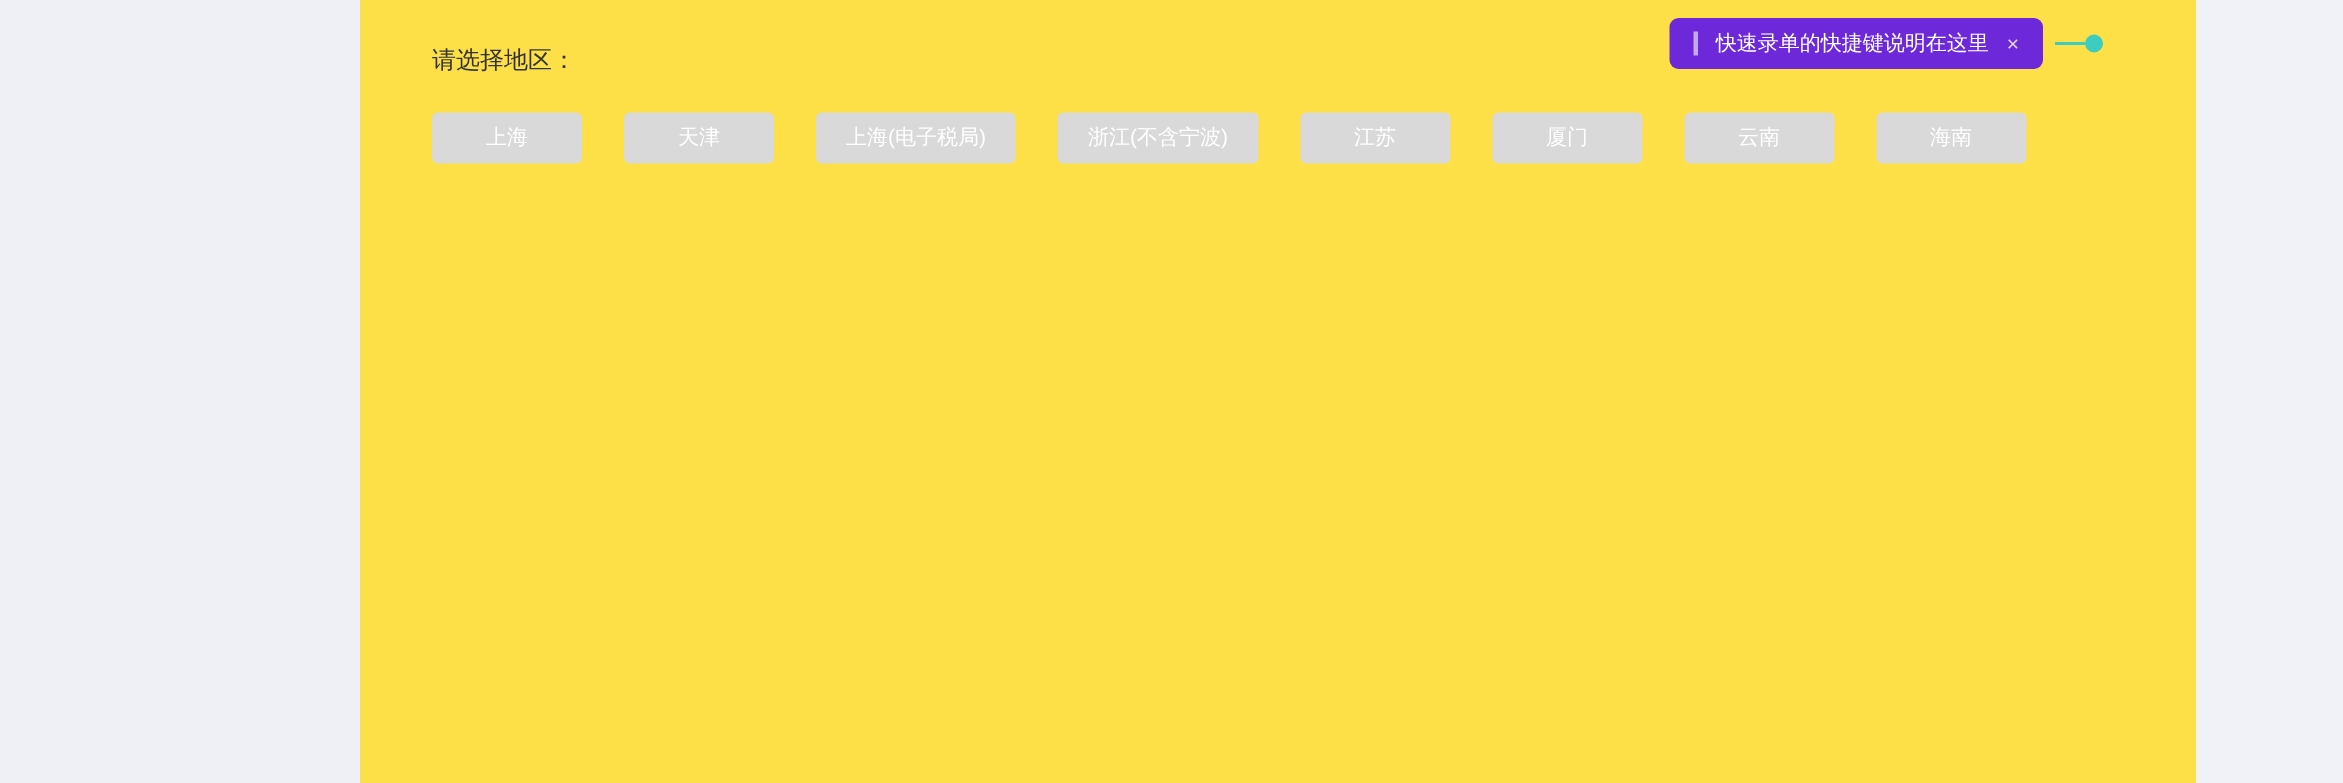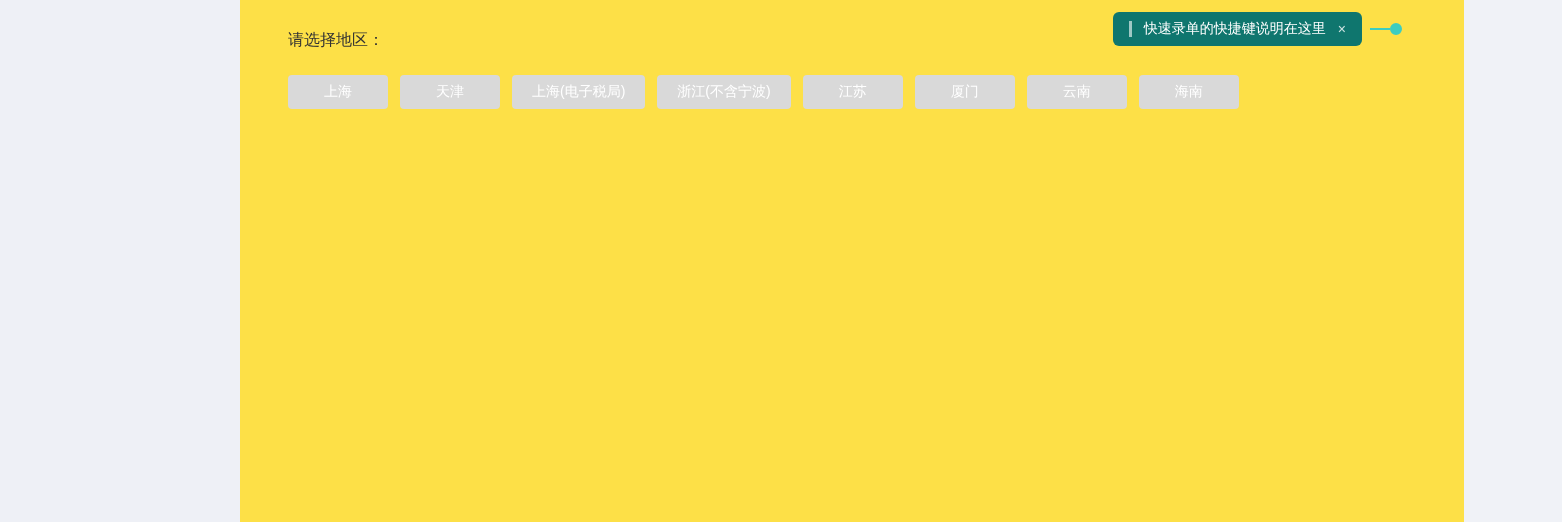--- a/index.html
+++ b/index.html
@@ -39,21 +39,21 @@
     .page-title {
       font-size: 16px;
       color: #333;
       margin-bottom: 24px;
       font-weight: normal;
     }
 
     .region-buttons {
       display: flex;
       flex-wrap: wrap;
-      gap: 12px;
+      gap: 28px;
     }
 
     .region-btn {
       background: #d9d9d9;
       color: #fff;
       border: none;
       border-radius: 4px;
       padding: 8px 20px;
       font-size: 14px;
       cursor: pointer;
@@ -65,21 +65,21 @@
     .tooltip-container {
       position: absolute;
       top: 12px;
       right: 160px;
       display: flex;
       align-items: center;
       gap: 8px;
     }
 
     .tooltip-bubble {
-      background: #0f766e;
+      background: #6d28d9;
       color: #fff;
       border-radius: 6px;
       padding: 8px 16px;
       font-size: 14px;
       display: flex;
       align-items: center;
       gap: 8px;
       white-space: nowrap;
     }
 

